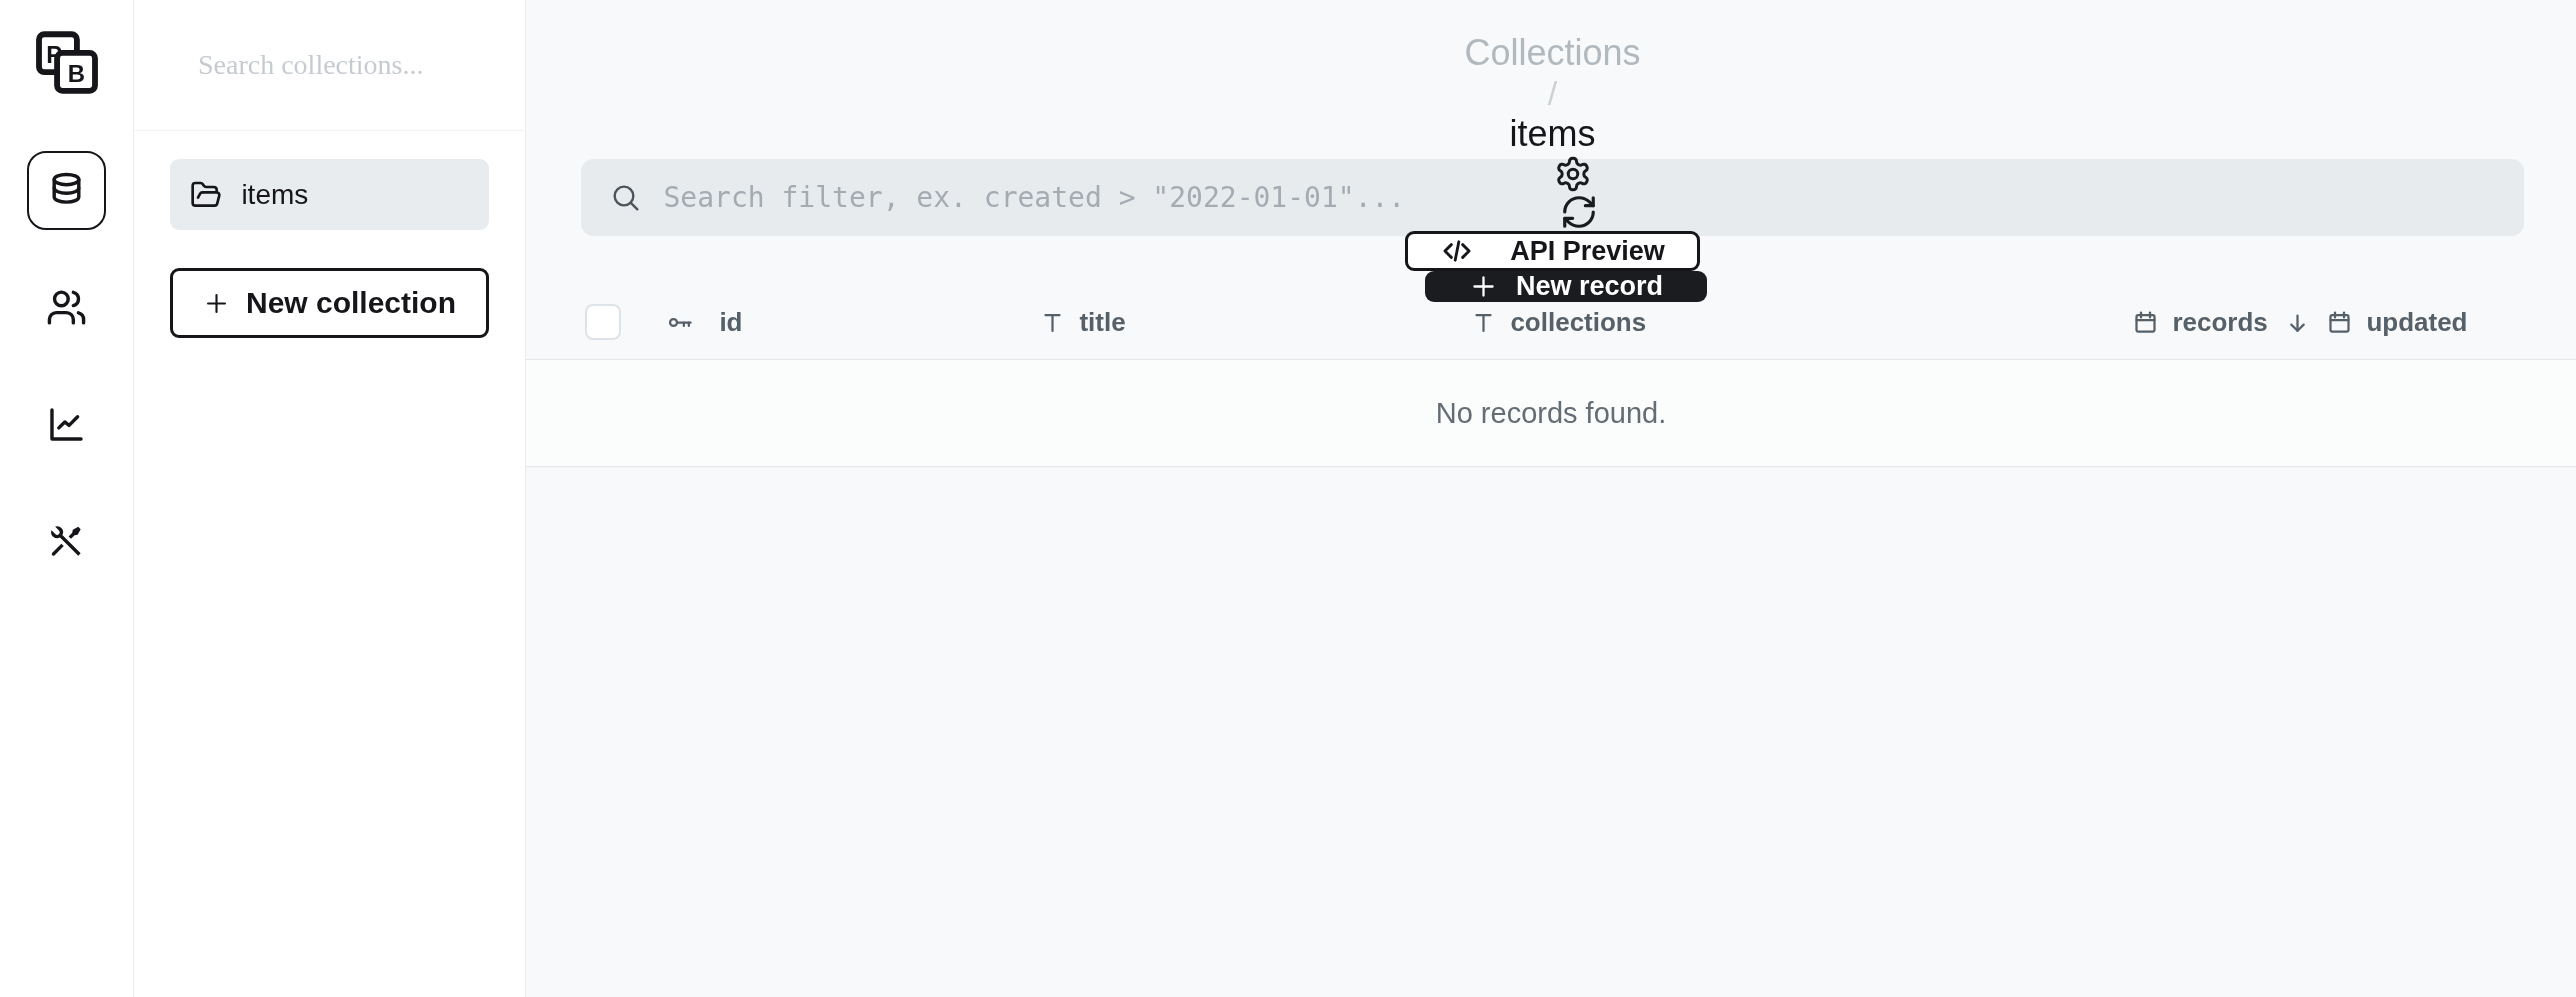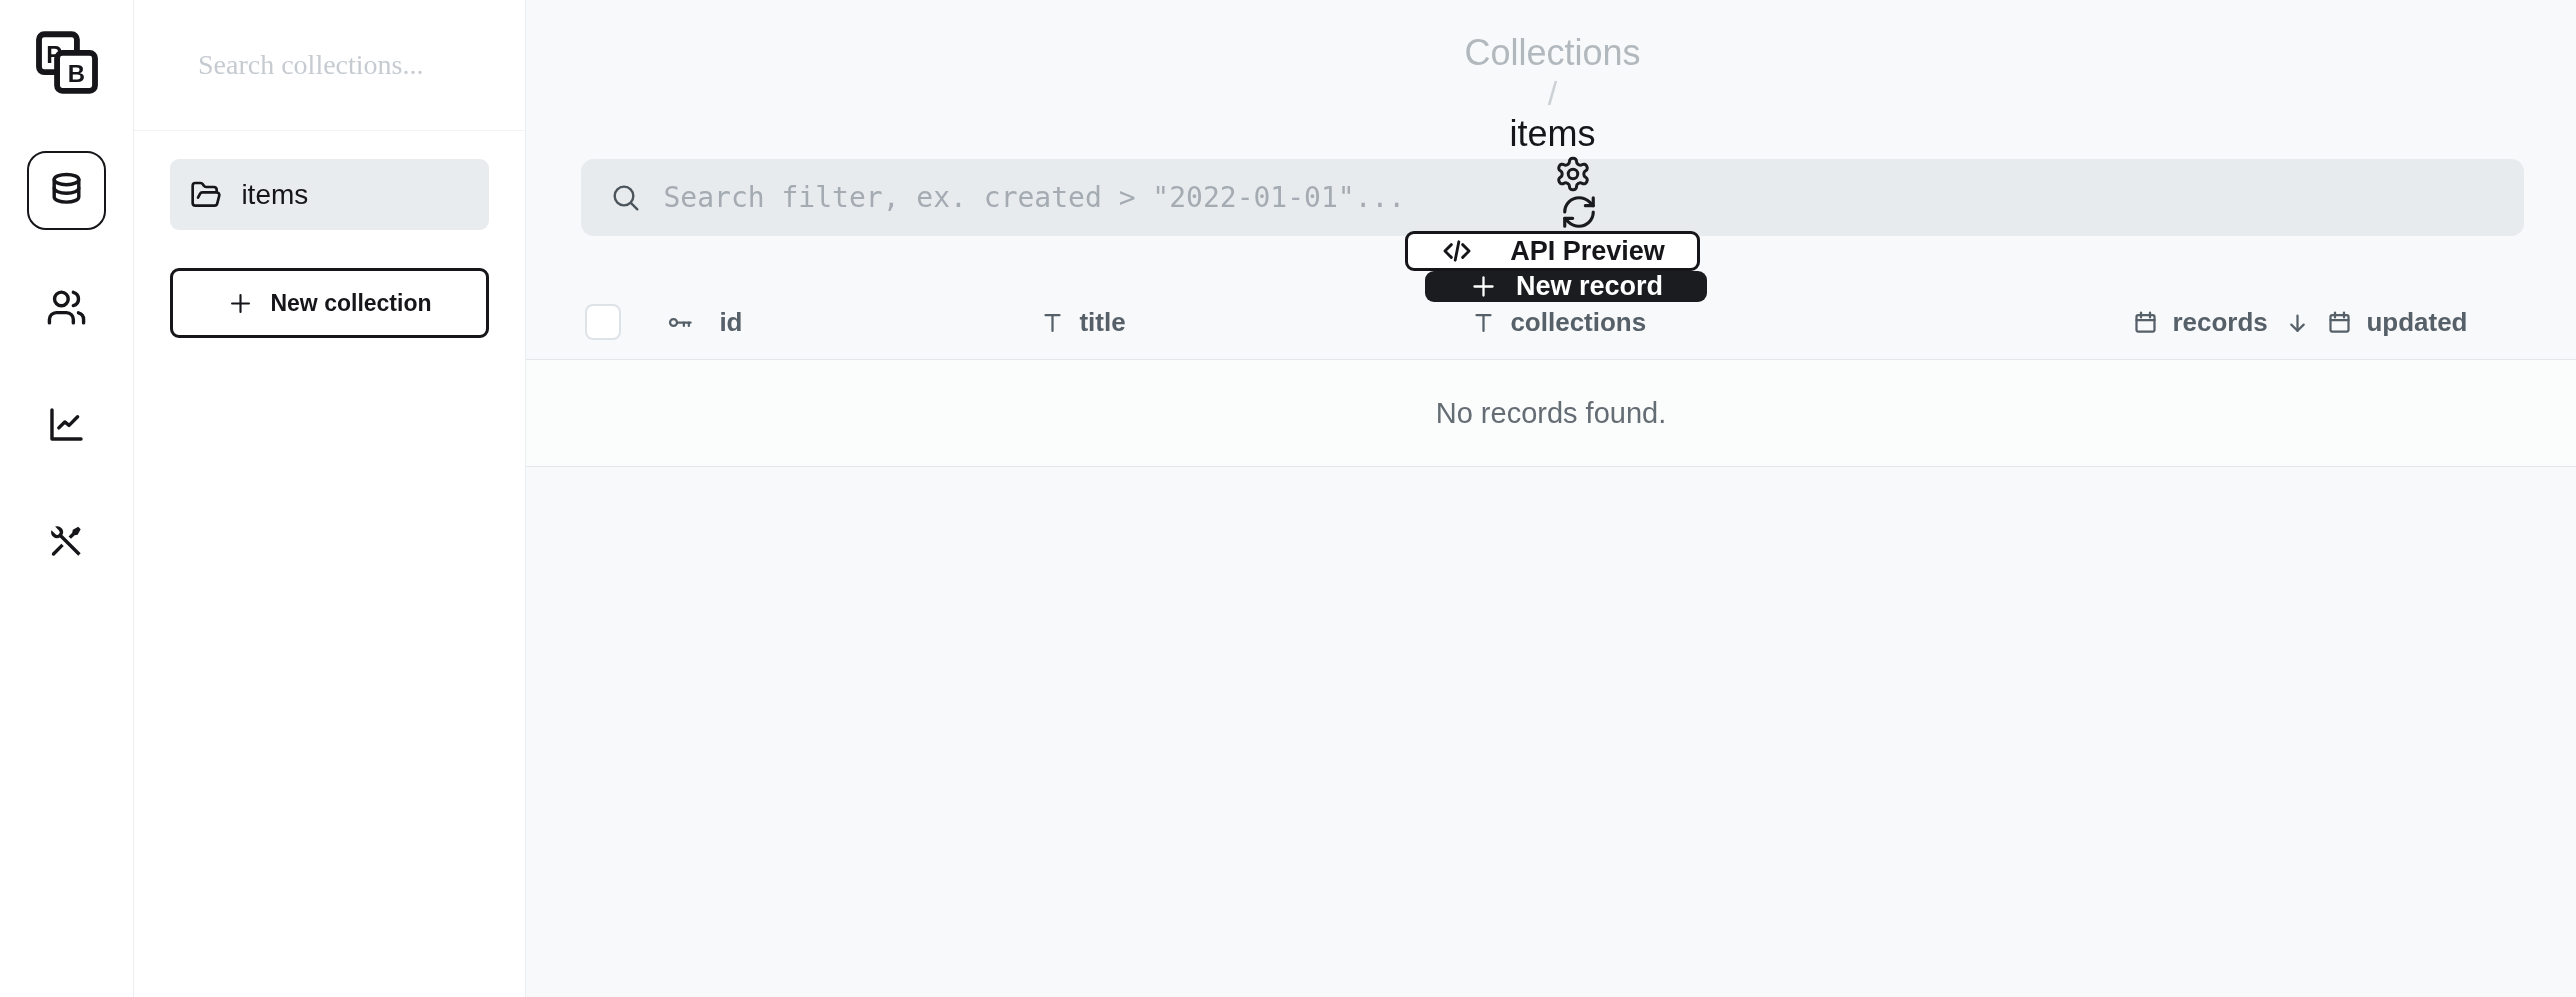--- a/index.html
+++ b/index.html
@@ -59,21 +59,21 @@
   }
   .collection-item svg { width: 32px; height: 32px; flex-shrink: 0; }
   .collection-item .label { margin-left: 19.7px; font-size: 28px; color: #16161a; }
   .new-collection-btn {
     margin-top: 38px; width: 100%; height: 70px;
     background: #ffffff; border: 3.6px solid #16161a; border-radius: 9px;
     display: flex; align-items: center; justify-content: center;
     cursor: pointer; color: #16161a;
   }
   .new-collection-btn svg { width: 27px; height: 27px; }
-  .new-collection-btn .label { margin-left: 16px; font-size: 23px; font-weight: 700; }
+  .new-collection-btn .label { margin-left: 16px; font-size: 30px; font-weight: 700; }
 
   
   .main { flex: 1; height: 100%; padding: 32px 52px 0 55px; min-width: 0; }
 
   .page-header { height: 70px; display: flex; align-items: center; flex-direction: column; }
   .crumb-root { font-size: 36px; color: #b1b8be; cursor: pointer; }
   .crumb-sep  { font-size: 34px; color: #cdd2d6; margin: 0 18px; }
   .crumb-current { font-size: 36px; color: #16161a; }
   .icon-btn { background: none; border: none; cursor: pointer; color: #1a1b1f; padding: 0; }
   .icon-btn svg { width: 38px; height: 38px; }

